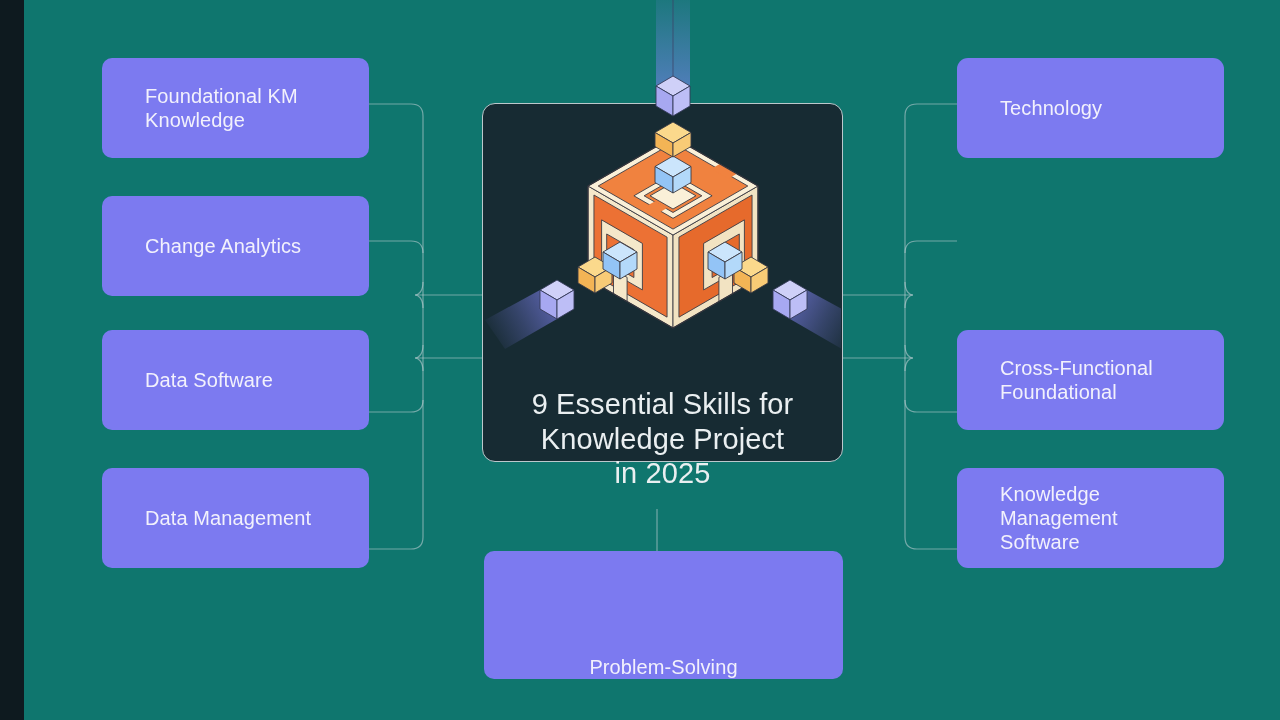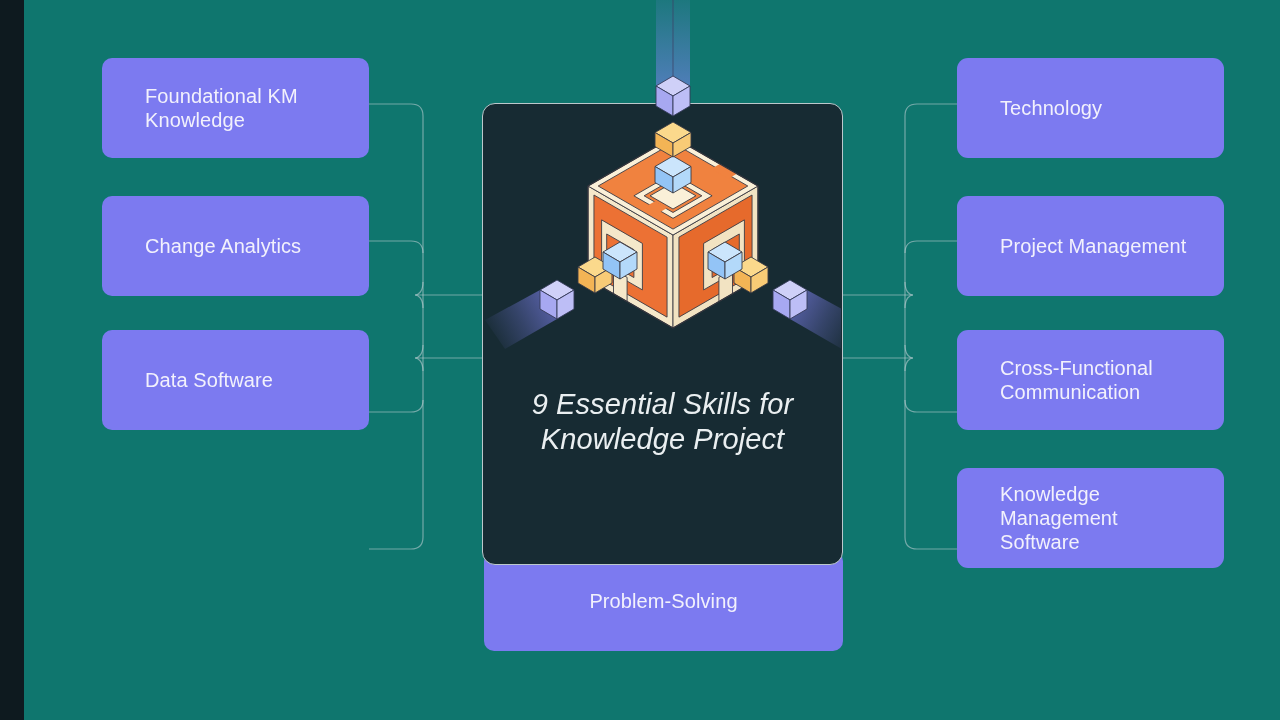--- a/index.html
+++ b/index.html
@@ -18,28 +18,27 @@
     display:flex;align-items:center;
     box-sizing:border-box;
     color:#F2F1FC;font-size:20px;line-height:24px;letter-spacing:.1px;
   }
   .node .lbl{display:block;}
   .side{width:267px;height:100px;padding:0 34px 0 43px;}
   .lcol{left:78px;}
   .rcol{left:933px;border-radius:11px;}
   .r1{top:58px;}.r2{top:196px;}.r3{top:330px;}.r4{top:468px;}
   .bottom-node{
-    left:460px;top:551px;width:359px;height:100px;
-    justify-content:center;text-align:center;padding:0 38px;
+    left:460px;top:551px;width:359px;height:128px;
+    justify-content:center;text-align:center;padding:0 38px;align-items:flex-end;
   }
   .center-box{
-    position:absolute;z-index:2;left:458px;top:103px;width:361px;height:462px;
+    position:absolute;z-index:2;left:458px;top:103px;width:361px;height:359px;
     box-sizing:border-box;border:1.5px solid #BCC8CC;border-radius:13px;
     background:#172B33;
-    font-style:italic;
   }
   .center-title{
     position:absolute;left:0;right:0;top:283px;
     text-align:center;color:#EAEFF1;font-size:29px;line-height:34.5px;
     letter-spacing:.1px;
   }
   
   .illustration .ln{stroke:#3B3B44;stroke-width:0.9;vector-effect:non-scaling-stroke;stroke-linejoin:round;}
   .illustration .sil{stroke:#33343C;stroke-width:1.2;fill:none;stroke-linejoin:round;}
   .illustration .pln{stroke:#343A58;stroke-width:0.9;vector-effect:non-scaling-stroke;stroke-linejoin:round;}
@@ -72,42 +71,43 @@
 
   <div class="node side lcol r1">
     <span class="lbl">Foundational KM Knowledge</span>
   </div>
   <div class="node side lcol r2">
     <span class="lbl">Change Analytics</span>
   </div>
   <div class="node side lcol r3">
     <span class="lbl">Data Software</span>
   </div>
+  <div class="node side lcol r4">
+    <span class="lbl">Data Management</span>
+  </div>
 
   <div class="node side rcol r1">
     <span class="lbl">Technology</span>
   </div>
-  <div class="node side rcol r2">
-    <span class="lbl">Project Management</span>
-  </div>
   <div class="node side rcol r3">
-    <span class="lbl">Cross-Functional Communication</span>
+    <span class="lbl">Cross-Functional Foundational</span>
   </div>
   <div class="node side rcol r4">
     <span class="lbl">Knowledge Management Software</span>
   </div>
 
   <div class="node bottom-node">
     <span class="lbl">Problem-Solving</span>
   </div>
 
   <div class="center-box">
     <div class="center-title">
       <div>9 Essential Skills for</div>
       <div>Knowledge Project</div>
+      <div>in 2025</div>
     </div>
   </div>
 
   <svg class="illustration" width="420" height="370" viewBox="440 0 420 370">
     <defs>
       <linearGradient id="topBeamGrad" gradientUnits="userSpaceOnUse" x1="649" y1="0" x2="649" y2="95">
         <stop offset="0" stop-color="#8284F4" stop-opacity="0.12"></stop>
         <stop offset="1" stop-color="#8284F4" stop-opacity="0.60"></stop>
       </linearGradient>
       <linearGradient id="blBeamGrad" gradientUnits="userSpaceOnUse" x1="462" y1="333" x2="527" y2="298">

